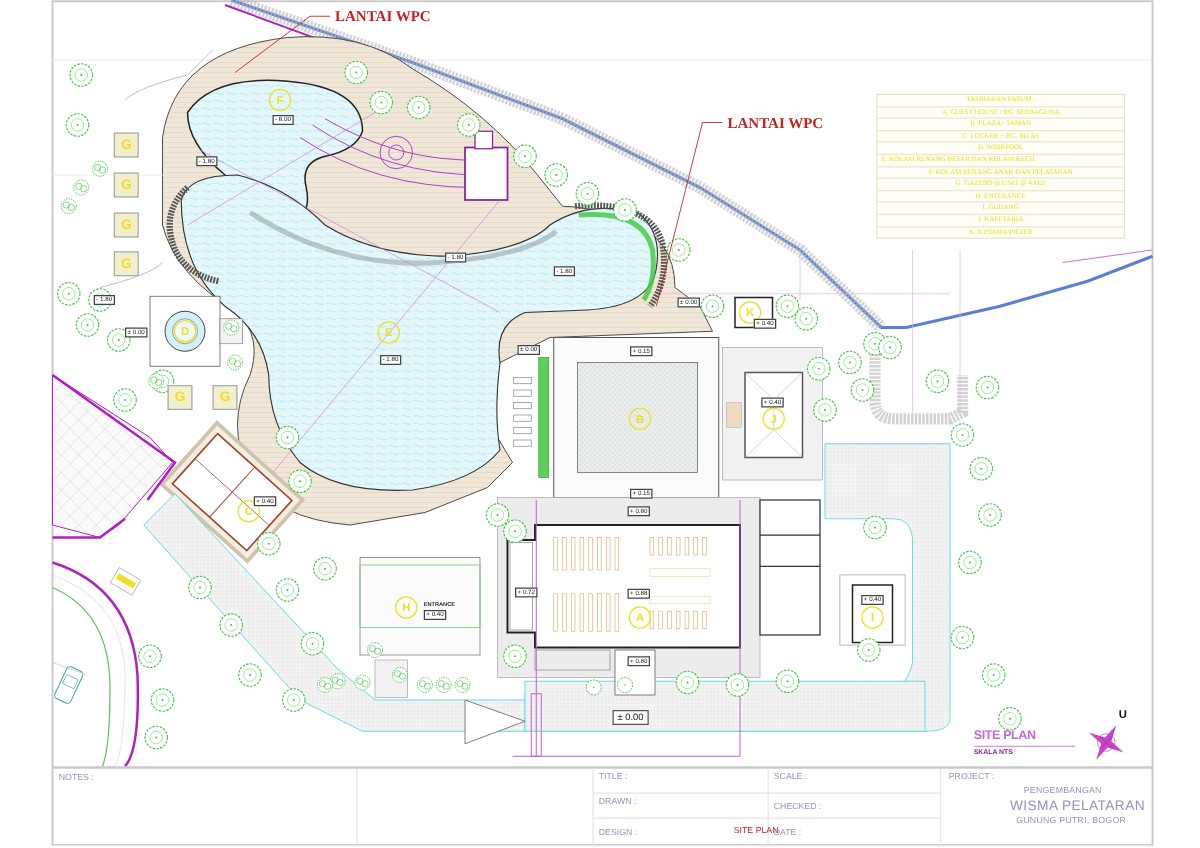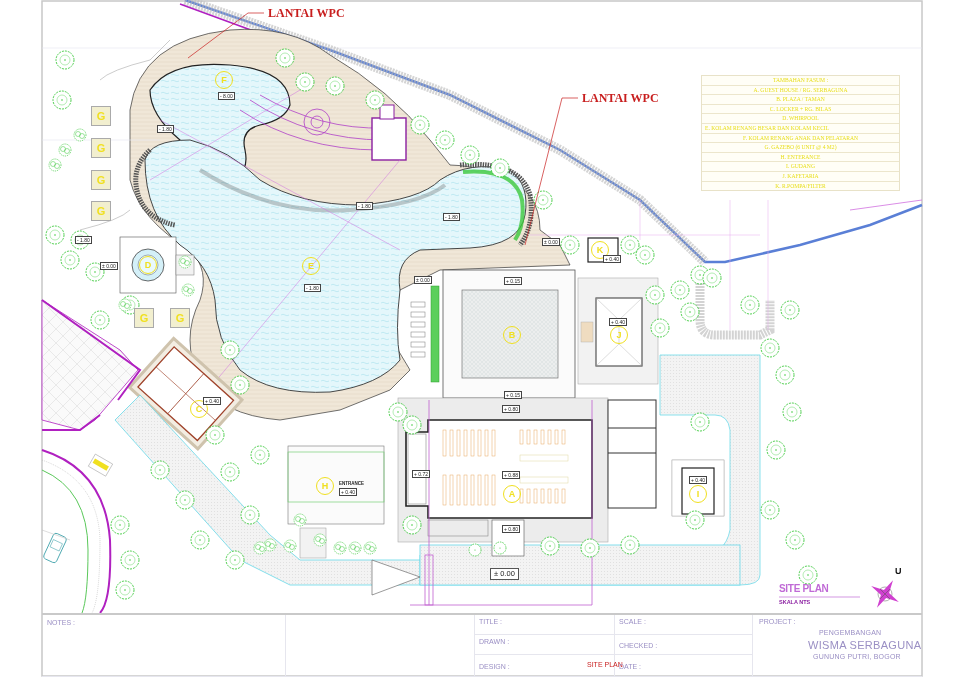--- a/index.html
+++ b/index.html
@@ -394,15 +394,15 @@
   <div class="tb-cell" style="left:5px;top:4px;">NOTES :</div>
   <div class="tb-cell" style="left:437px;top:3px;">TITLE  :</div>
   <div class="tb-cell" style="left:437px;top:23px;">DRAWN :</div>
   <div class="tb-cell" style="left:437px;top:48px;">DESIGN :</div>
   <div class="tb-cell" style="left:545px;top:46px;color:#c81e1e;">SITE PLAN</div>
   <div class="tb-cell" style="left:577px;top:3px;">SCALE :</div>
   <div class="tb-cell" style="left:577px;top:27px;">CHECKED :</div>
   <div class="tb-cell" style="left:577px;top:48px;">DATE :</div>
   <div class="tb-cell" style="left:717px;top:3px;">PROJECT :</div>
   <div class="proj-sub" style="left:777px;top:14px;">PENGEMBANGAN</div>
-  <div class="proj-main" style="left:766px;top:24px;">WISMA SERBAGUNA</div>
+  <div class="proj-main" style="left:766px;top:24px;">WISMA PELATARAN</div>
   <div class="proj-sub" style="left:771px;top:38px;">GUNUNG  PUTRI,  BOGOR</div>
 </div>
 
 </body></html>

